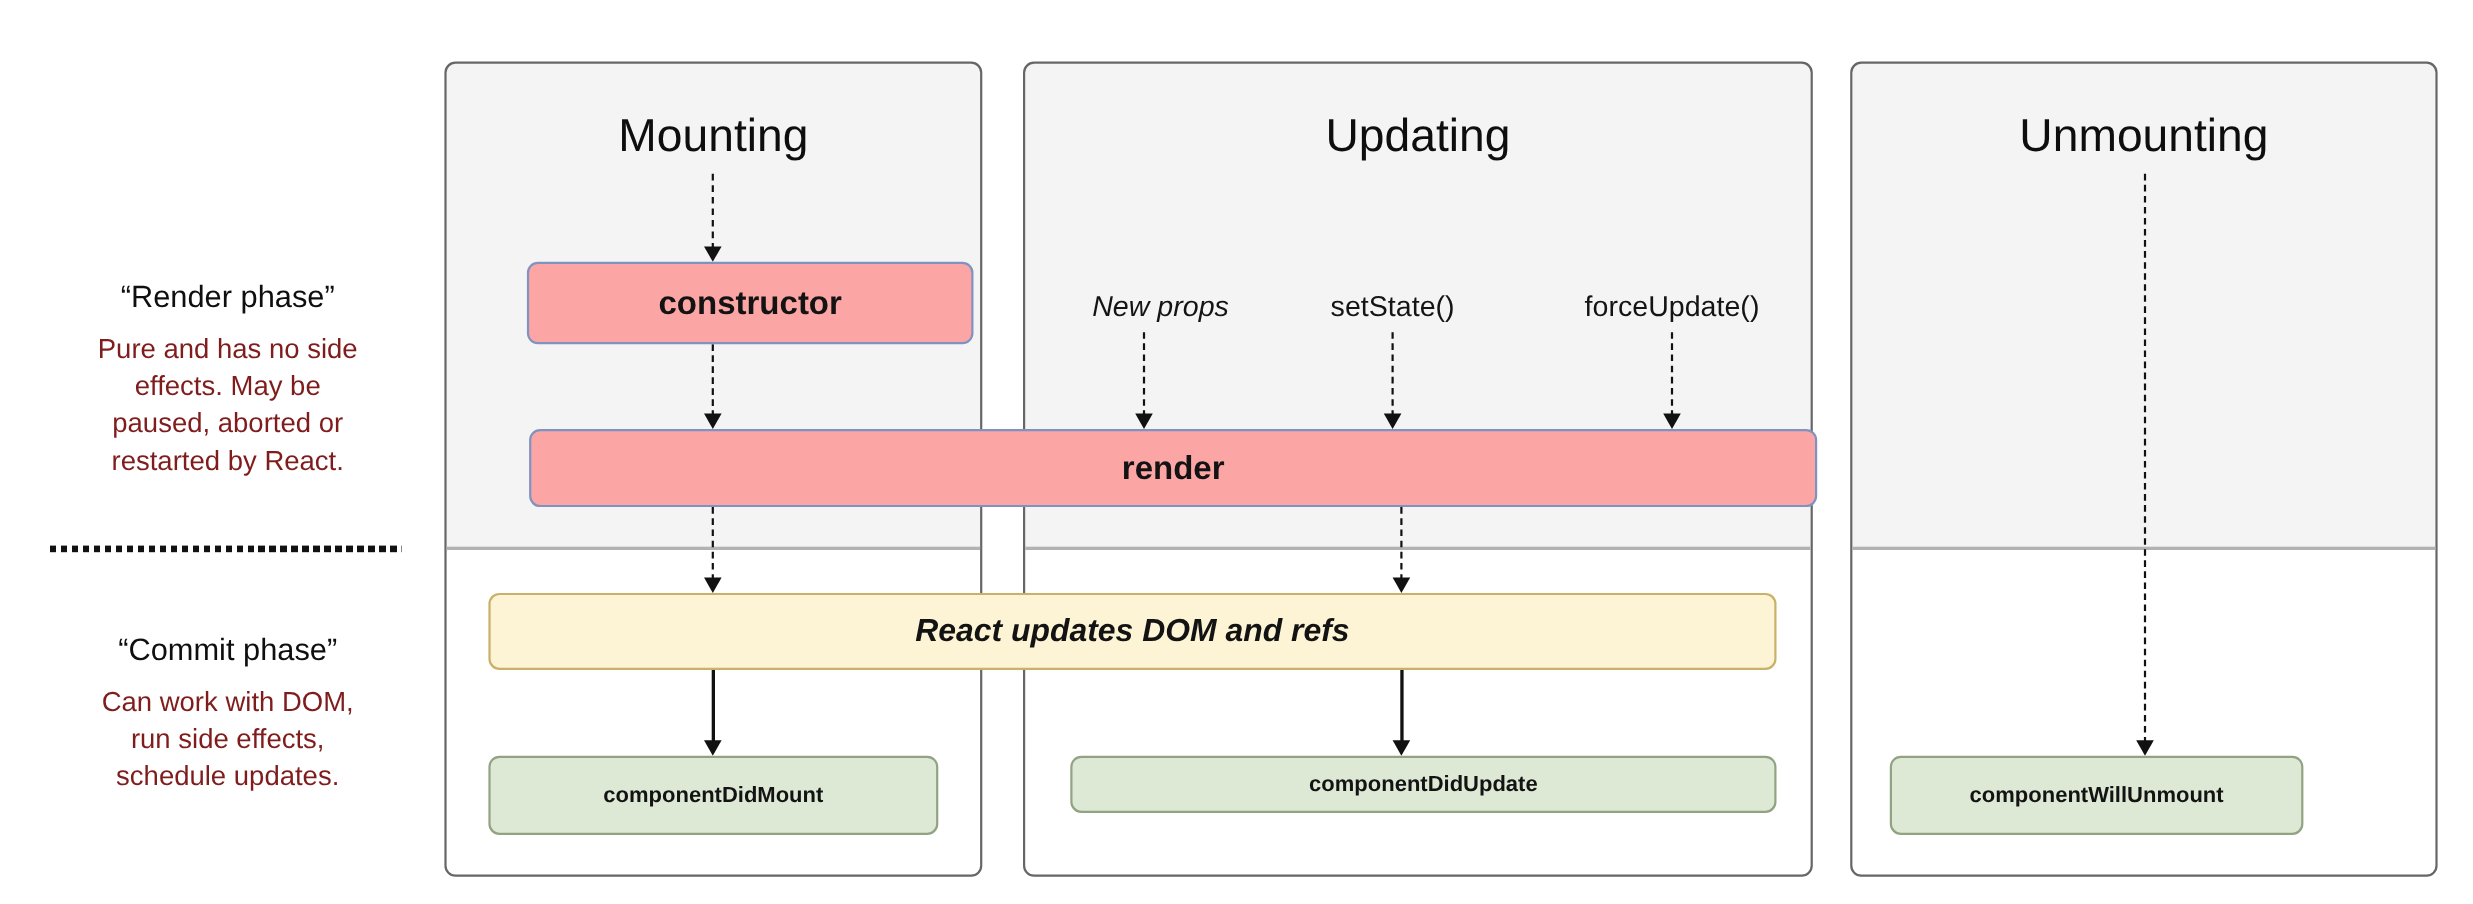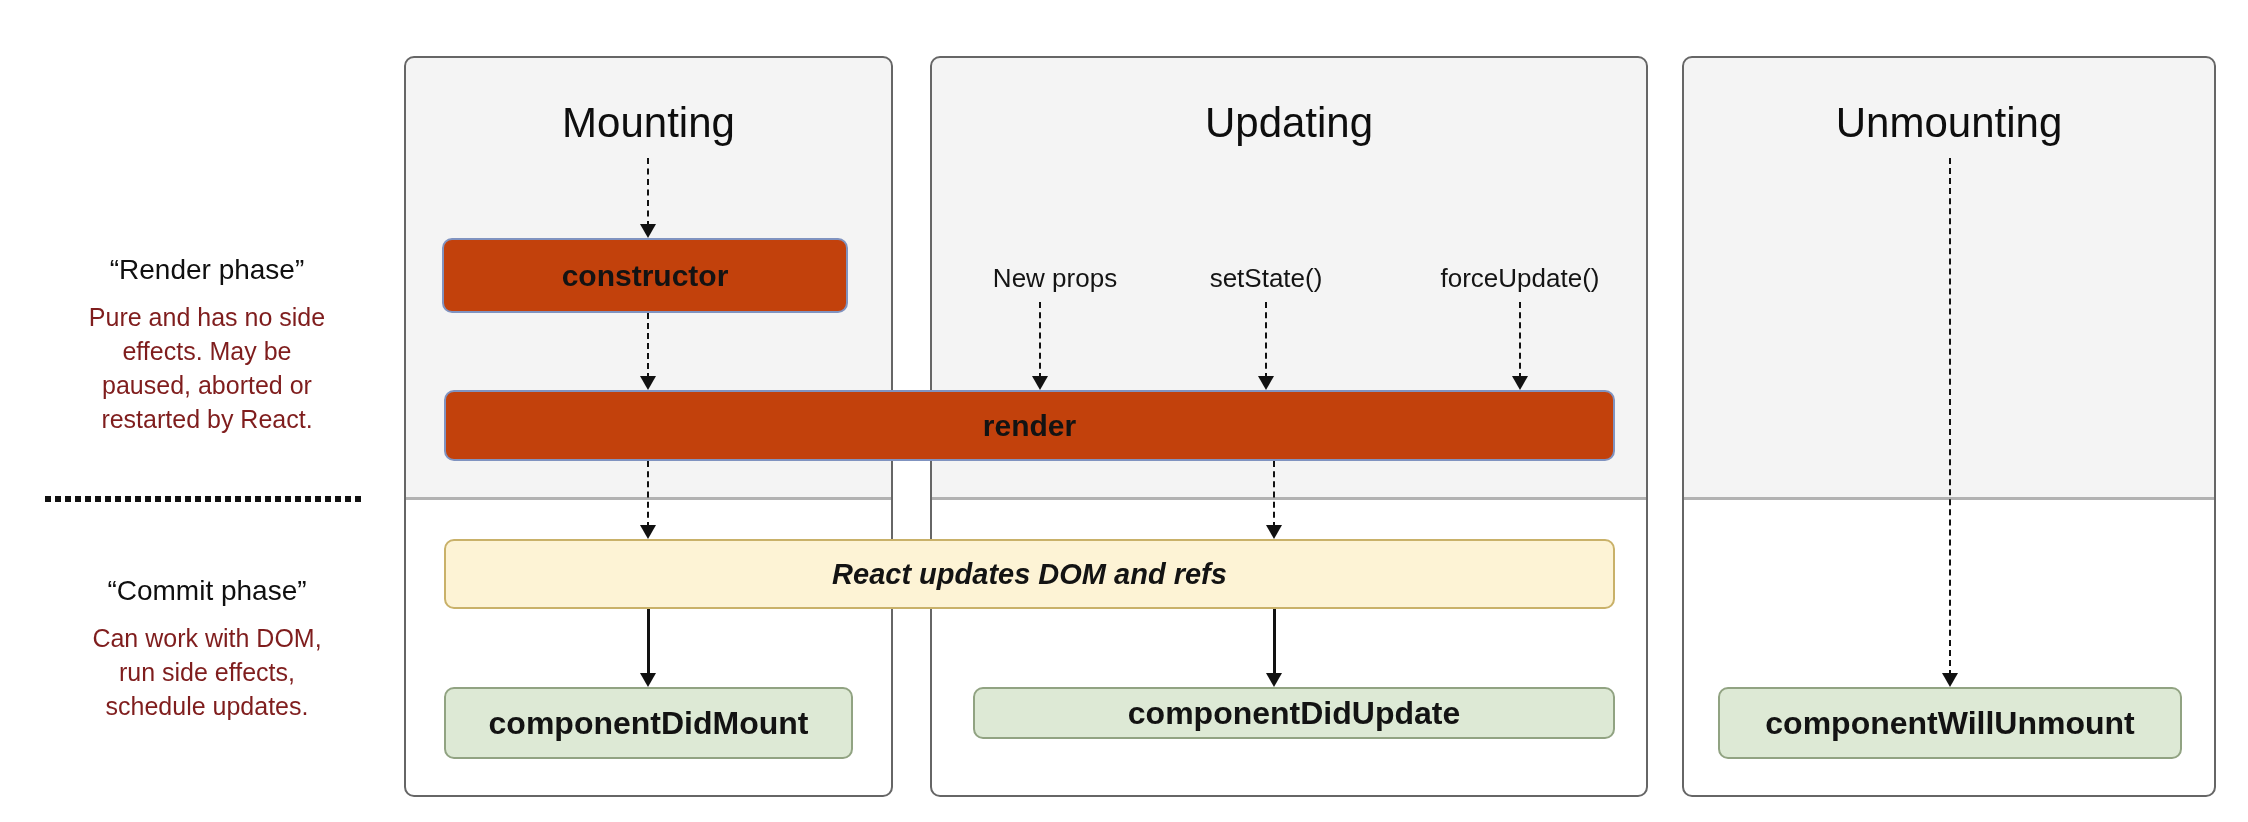--- a/index.html
+++ b/index.html
@@ -25,30 +25,30 @@
   .dotted-divider{
     position:absolute;left:45px;top:496px;width:320px;height:6px;
     background:repeating-linear-gradient(90deg,#111 0,#111 6px,transparent 6px,transparent 10px);
   }
   
   .box{
     position:absolute;box-sizing:border-box;border-radius:10px;
     display:flex;align-items:center;justify-content:center;
     font-size:30px;font-weight:bold;color:#131313;
   }
-  .box.blue  {background:#c2410c;border:2px solid #8093c0;}
+  .box.blue  {background:#fca5a5;border:2px solid #8093c0;margin-left:37px;}
   .box.green {background:#dde9d5;border:2px solid #91a382;}
   .box.yellow{background:#fdf3d5;border:2px solid #c9b169;font-weight:700;font-style:italic;font-size:29px;}
-  .box.small-label{font-size:32px;text-align:center;}
+  .box.small-label{font-size:20px;text-align:center;}
   
   .trigger{
     position:absolute;top:258px;height:40px;font-size:26px;line-height:40px;
     text-align:center;color:#141414;
   }
-  .trigger.italic{}
+  .trigger.italic{font-style:italic;}
   
   .arrow{position:absolute;width:20px;}
   .arrow .ln{position:absolute;left:9px;top:0;bottom:11px;width:0;border-left:2.5px dashed #111;}
   .arrow.solid .ln{border-left-width:3px;border-left-style:solid;}
   .arrow .hd{
     position:absolute;left:2px;bottom:0;width:0;height:0;
     border-left:8px solid transparent;border-right:8px solid transparent;border-top:14px solid #111;
   }
 </style>
 </head>
@@ -125,15 +125,15 @@
   <div class="box blue" style="left:442px;top:238px;width:406px;height:75px;">constructor</div>
 
   <div class="box blue" style="left:444px;top:390px;width:1171px;height:71px;">render</div>
 
   <div class="box yellow" style="left:444px;top:539px;width:1171px;height:70px;">React updates DOM and refs</div>
 
   <div class="box green small-label" style="left:444px;top:687px;width:409px;height:72px;">componentDidMount</div>
 
   <div class="box green small-label" style="left:973px;top:687px;width:642px;height:52px;">componentDidUpdate</div>
 
-  <div class="box green small-label" style="left:1718px;top:687px;width:464px;height:72px;">componentWillUnmount</div>
+  <div class="box green small-label" style="left:1718px;top:687px;width:376px;height:72px;">componentWillUnmount</div>
 
 </div>
 
 </body></html>

